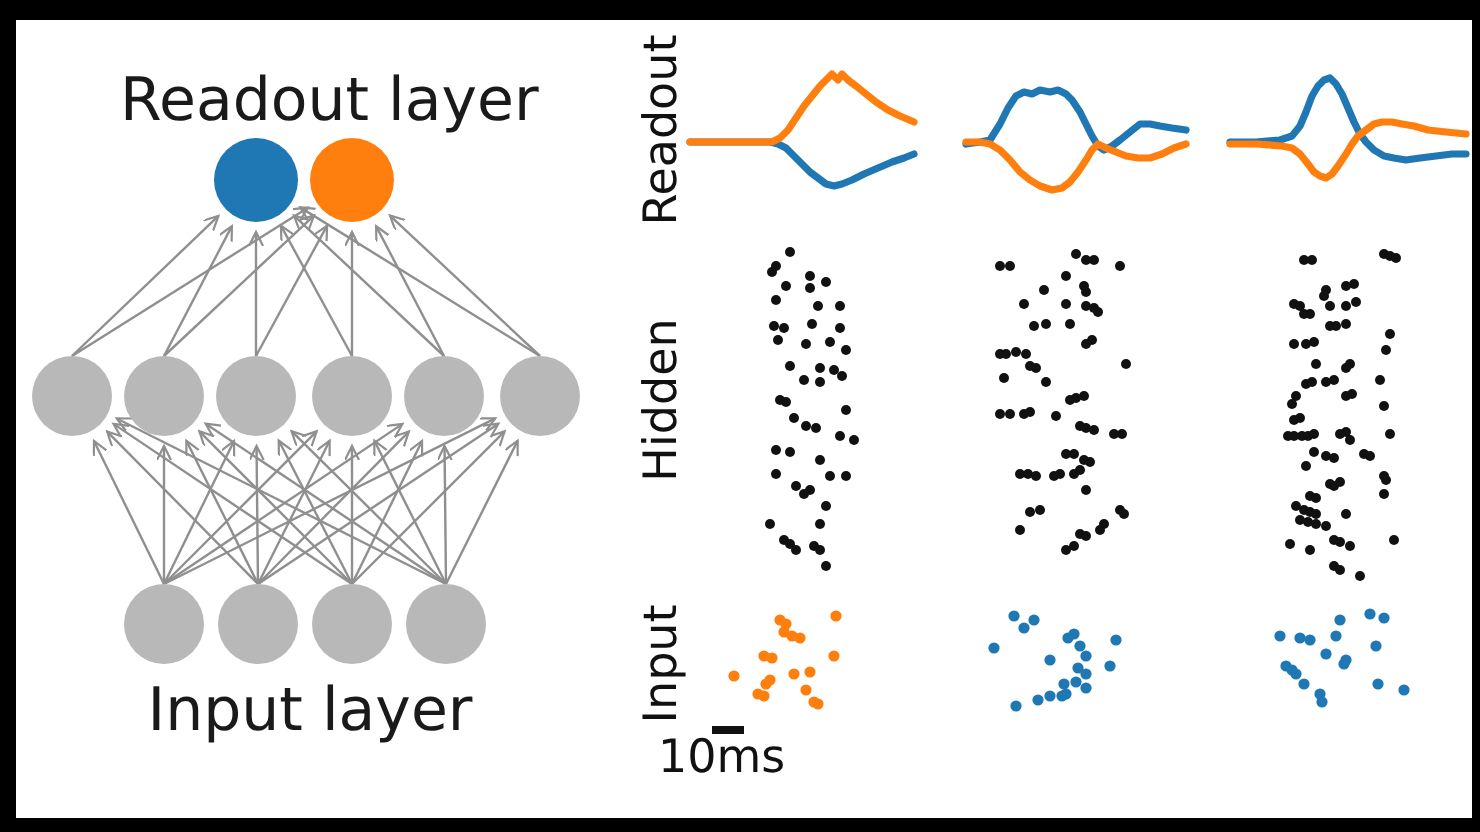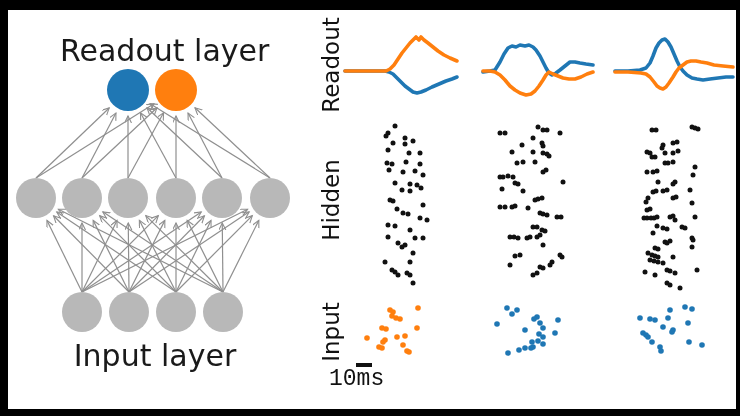--- a/index.html
+++ b/index.html
@@ -7,21 +7,21 @@
          font-family:"DejaVu Sans","Liberation Sans",sans-serif;}
   .panel{position:absolute;left:8px;top:10px;width:728px;height:399px;background:#fff;}
   .abs{position:absolute;}
   .diagram-title{left:60px;top:33px;width:200px;text-align:center;font-size:30px;color:#1a1a1a;white-space:nowrap;}
   .input-label{left:55px;top:338px;width:200px;text-align:center;font-size:30px;color:#1a1a1a;white-space:nowrap;}
   .rot{width:120px;height:26px;text-align:center;font-size:23px;color:#111;
        transform:rotate(-90deg);line-height:26px;white-space:nowrap;}
   #lab-readout{left:271px;top:52px;}
   #lab-hidden{left:271px;top:187px;}
   #lab-input{left:271px;top:319px;}
-  .ms-label{left:329px;top:366px;font-size:23px;color:#111;white-space:nowrap;font-family:Liberation Mono, monospace;}
+  .ms-label{left:329px;top:366px;font-size:23px;color:#111;white-space:nowrap;}
   svg{position:absolute;left:0;top:0;}
 </style>
 </head>
 <body>
 
 <div class="stage">
   <div class="panel"></div>
 
   <svg id="fig" width="740" height="416">
       <defs>

